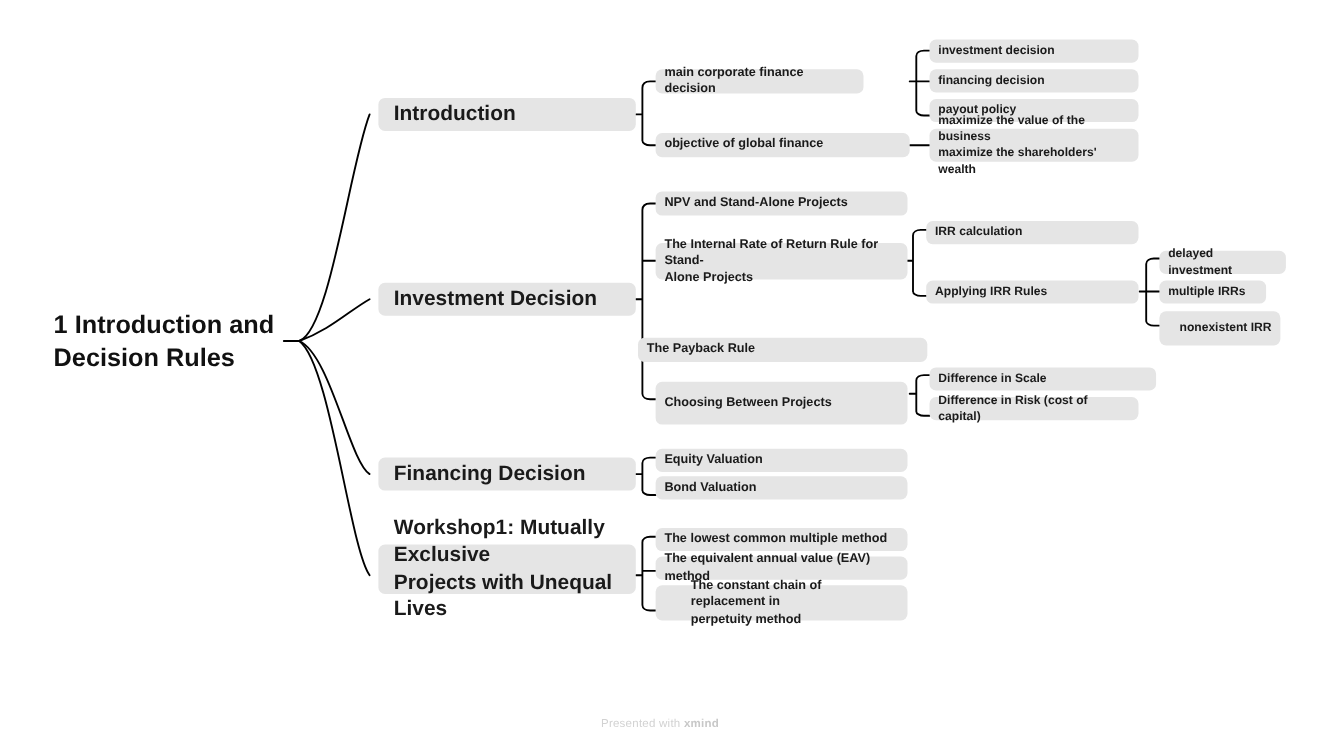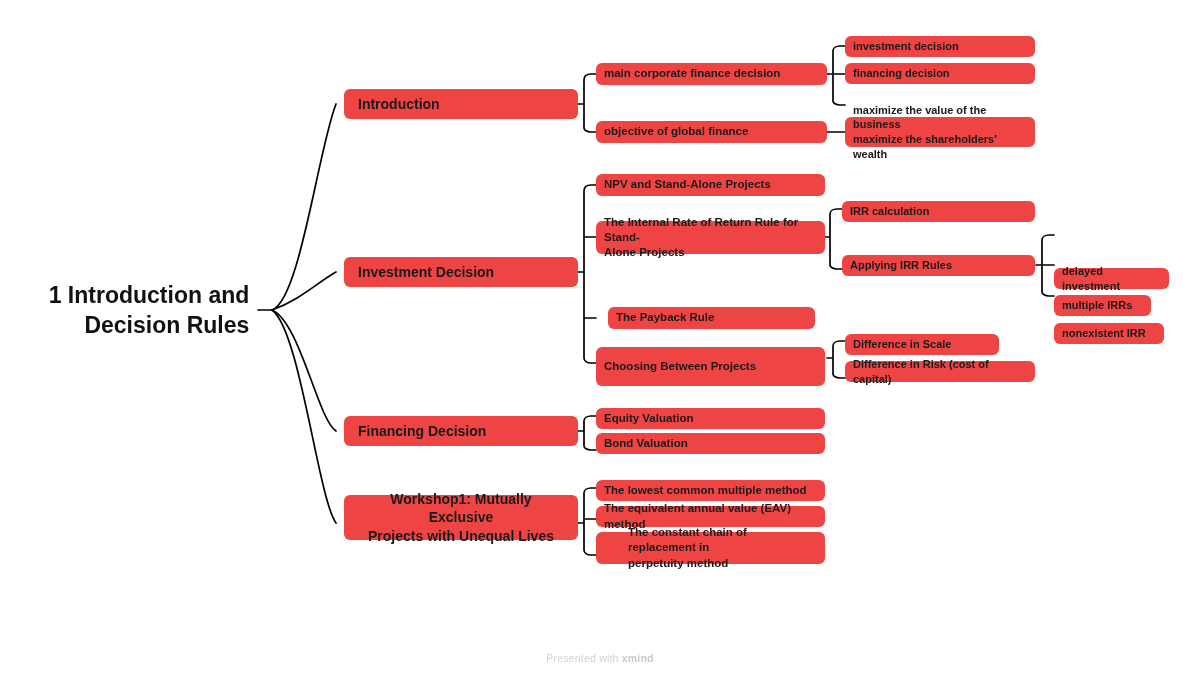--- a/index.html
+++ b/index.html
@@ -23,62 +23,60 @@
     position: absolute;
     left: 0;
     top: 0;
     width: 1200px;
     height: 680px;
     pointer-events: none;
   }
   .node {
     position: absolute;
     box-sizing: border-box;
-    background: #ef4444;
+    background: #e5e5e5;
     border-radius: 6px;
     color: #1a1a1a;
     display: flex;
     align-items: center;
     white-space: pre-line;
   }
   .node.root {
     background: transparent;
     border-radius: 0;
     justify-content: center;
-    text-align: right;
+    text-align: left;
     font-size: 23px;
     font-weight: bold;
     line-height: 1.32;
     color: #111111;
   }
   .node.lvl1 {
-    font-size: 14px;
+    font-size: 19px;
     font-weight: bold;
     line-height: 1.3;
     padding: 0 14px;
-    text-align: center;
   }
   .node.lvl2 {
     font-size: 11.5px;
     font-weight: bold;
     line-height: 1.32;
     padding: 0 8px;
   }
   .node.lvl3 {
     font-size: 11px;
     font-weight: bold;
     line-height: 1.32;
     padding: 0 8px;
   }
   .node.lvl4 {
     font-size: 11px;
     font-weight: bold;
     line-height: 1.32;
     padding: 0 8px;
-    margin-top: 40px;
   }
   #footer {
     position: absolute;
     left: 0;
     top: 652px;
     width: 1200px;
     text-align: center;
     font-size: 10.5px;
     color: #d2d2d2;
     letter-spacing: 0.2px;
@@ -159,52 +157,55 @@
 
   <div class="node lvl1" style="left:344px; top:416px; width:234px; height:30px;">
     <span>Financing Decision</span>
   </div>
 
   <div class="node lvl1" style="left:344px; top:495px; width:234px; height:45px;">
     <span>Workshop1: Mutually Exclusive
 Projects with Unequal Lives</span>
   </div>
 
-  <div class="node lvl2" style="left:596px; top:63px; width:231px; height:22px;">
+  <div class="node lvl2" style="left:596px; top:63px; width:189px; height:22px;">
     <span>main corporate finance decision</span>
   </div>
 
   <div class="node lvl2" style="left:596px; top:121px; width:231px; height:22px;">
     <span>objective of global finance</span>
   </div>
 
   <div class="node lvl3" style="left:845px; top:36px; width:190px; height:21px;">
     <span>investment decision</span>
   </div>
 
   <div class="node lvl3" style="left:845px; top:63px; width:190px; height:21px;">
     <span>financing decision</span>
   </div>
 
+  <div class="node lvl3" style="left:845px; top:90px; width:190px; height:21px;">
+    <span>payout policy</span>
+  </div>
 
   <div class="node lvl3" style="left:845px; top:117px; width:190px; height:30px;">
     <span>maximize the value of the business
 maximize the shareholders' wealth</span>
   </div>
 
   <div class="node lvl2" style="left:596px; top:174px; width:229px; height:22px;">
     <span>NPV and Stand-Alone Projects</span>
   </div>
 
   <div class="node lvl2" style="left:596px; top:221px; width:229px; height:33px;">
     <span>The Internal Rate of Return Rule for Stand-
 Alone Projects</span>
   </div>
 
-  <div class="node lvl2" style="left:608px; top:307px; width:207px; height:22px;">
+  <div class="node lvl2" style="left:580px; top:307px; width:263px; height:22px;">
     <span>The Payback Rule</span>
   </div>
 
   <div class="node lvl2" style="left:596px; top:347px; width:229px; height:39px;">
     <span>Choosing Between Projects</span>
   </div>
 
   <div class="node lvl3" style="left:842px; top:201px; width:193px; height:21px;">
     <span>IRR calculation</span>
   </div>
@@ -214,25 +215,25 @@
   </div>
 
   <div class="node lvl4" style="left:1054px; top:228px; width:115px; height:21px;">
     <span>delayed investment</span>
   </div>
 
   <div class="node lvl4" style="left:1054px; top:255px; width:97px; height:21px;">
     <span>multiple IRRs</span>
   </div>
 
-  <div class="node lvl4" style="left:1054px; top:283px; width:110px; height:21px;">
+  <div class="node lvl4" style="left:1054px; top:283px; width:110px; height:31px;justify-content:flex-end;">
     <span>nonexistent IRR</span>
   </div>
 
-  <div class="node lvl3" style="left:845px; top:334px; width:154px; height:21px;align-items:center;">
+  <div class="node lvl3" style="left:845px; top:334px; width:206px; height:21px;align-items:center;">
     <span>Difference in Scale</span>
   </div>
 
   <div class="node lvl3" style="left:845px; top:361px; width:190px; height:21px;">
     <span>Difference in Risk (cost of capital)</span>
   </div>
 
   <div class="node lvl2" style="left:596px; top:408px; width:229px; height:21px;">
     <span>Equity Valuation</span>
   </div>

